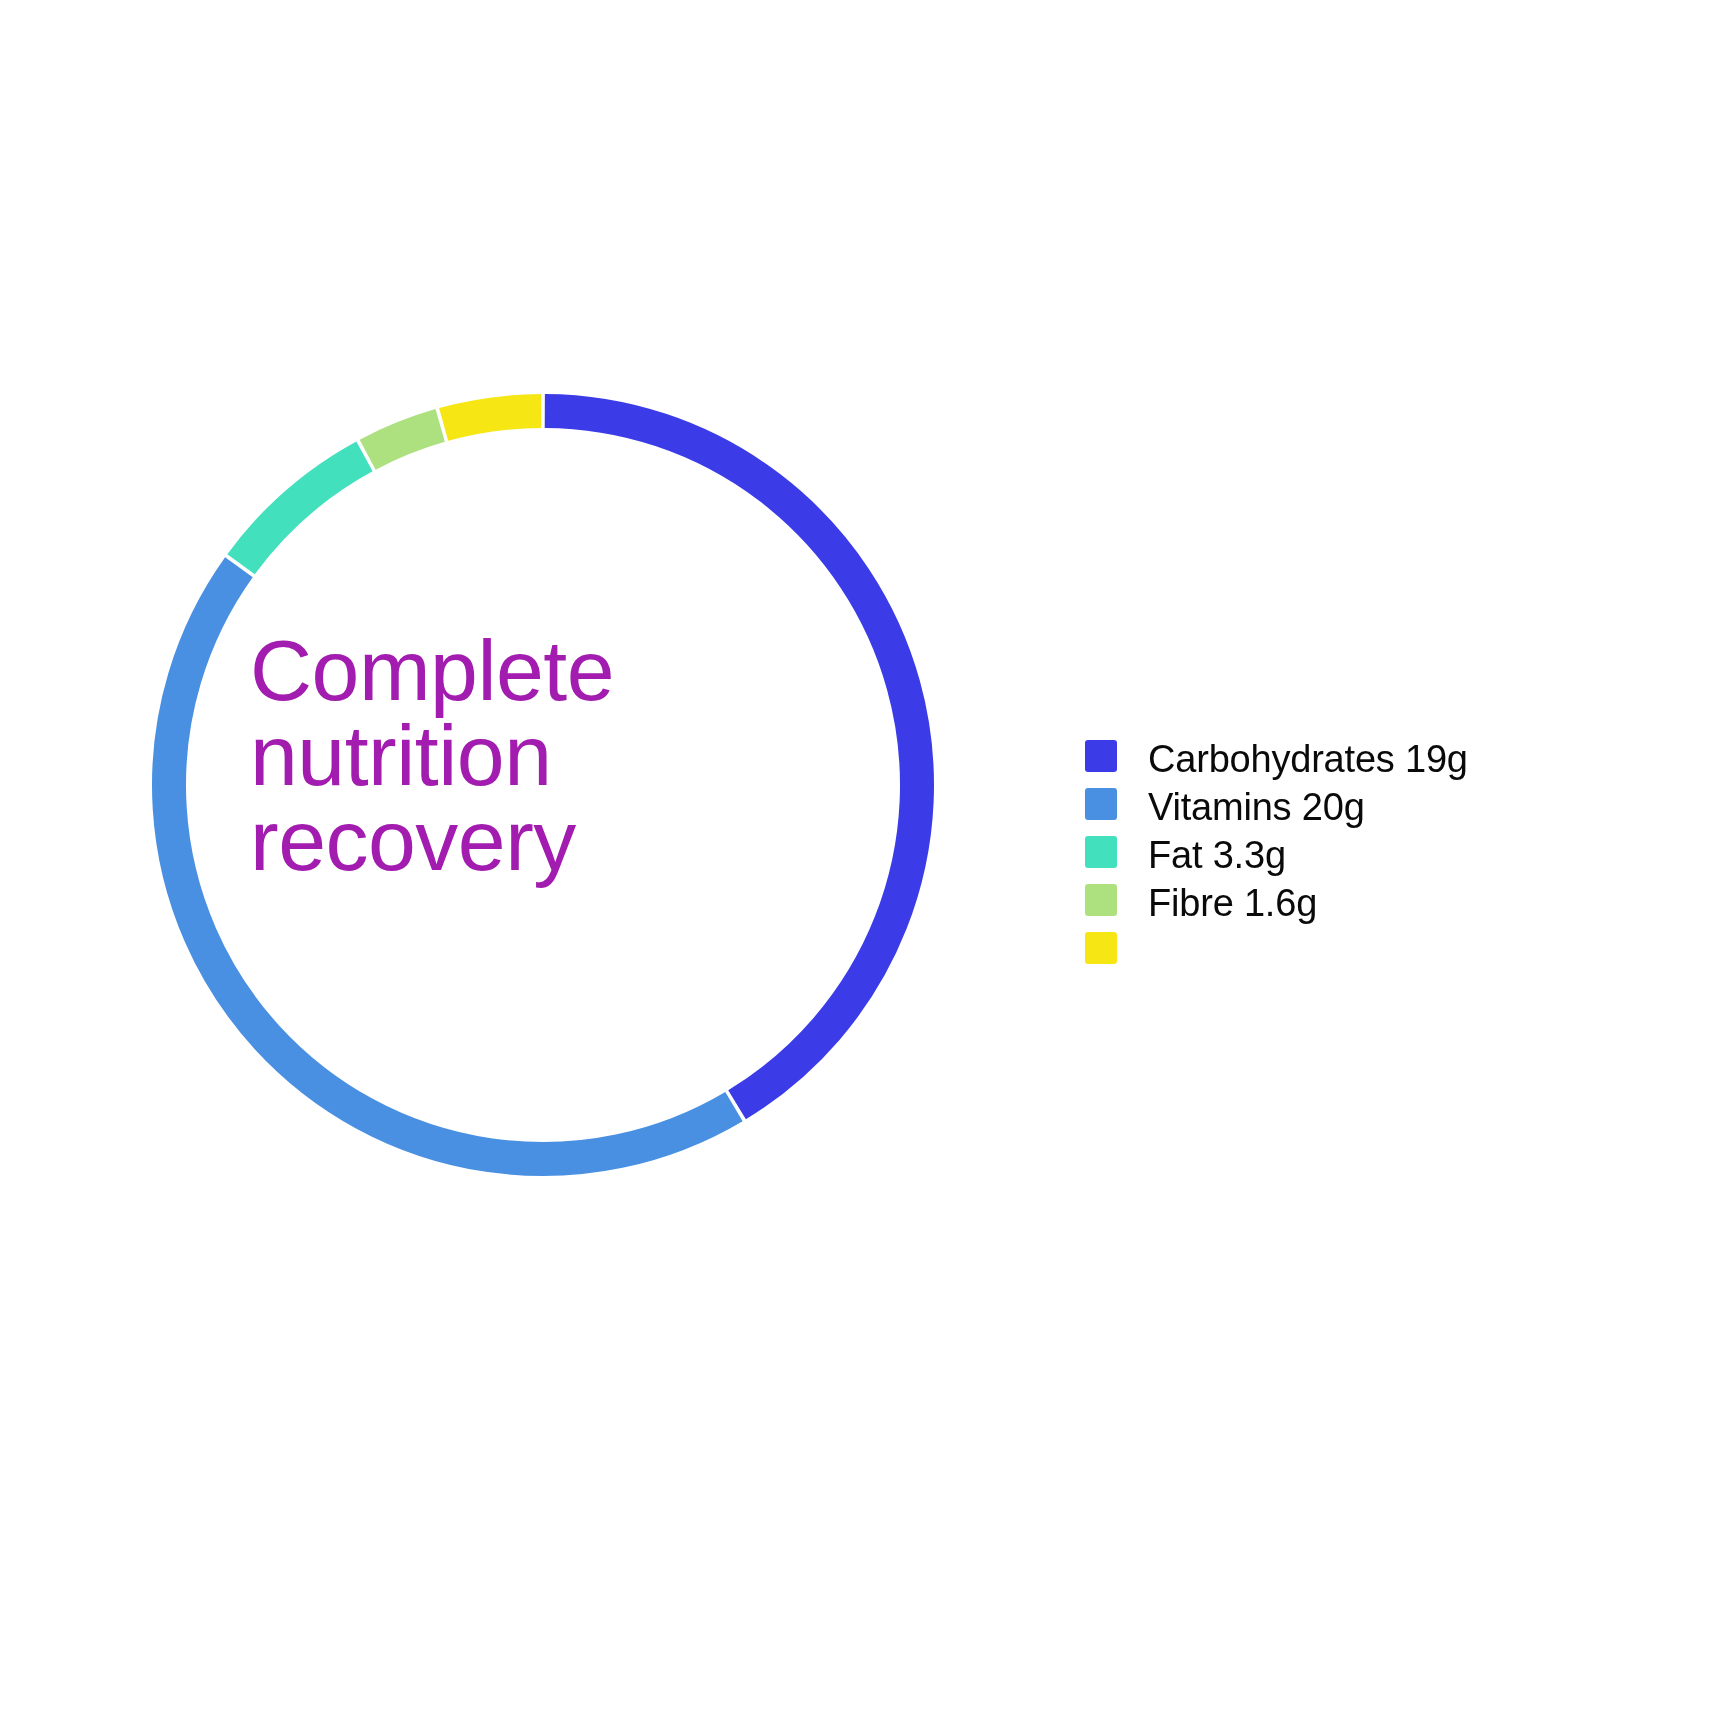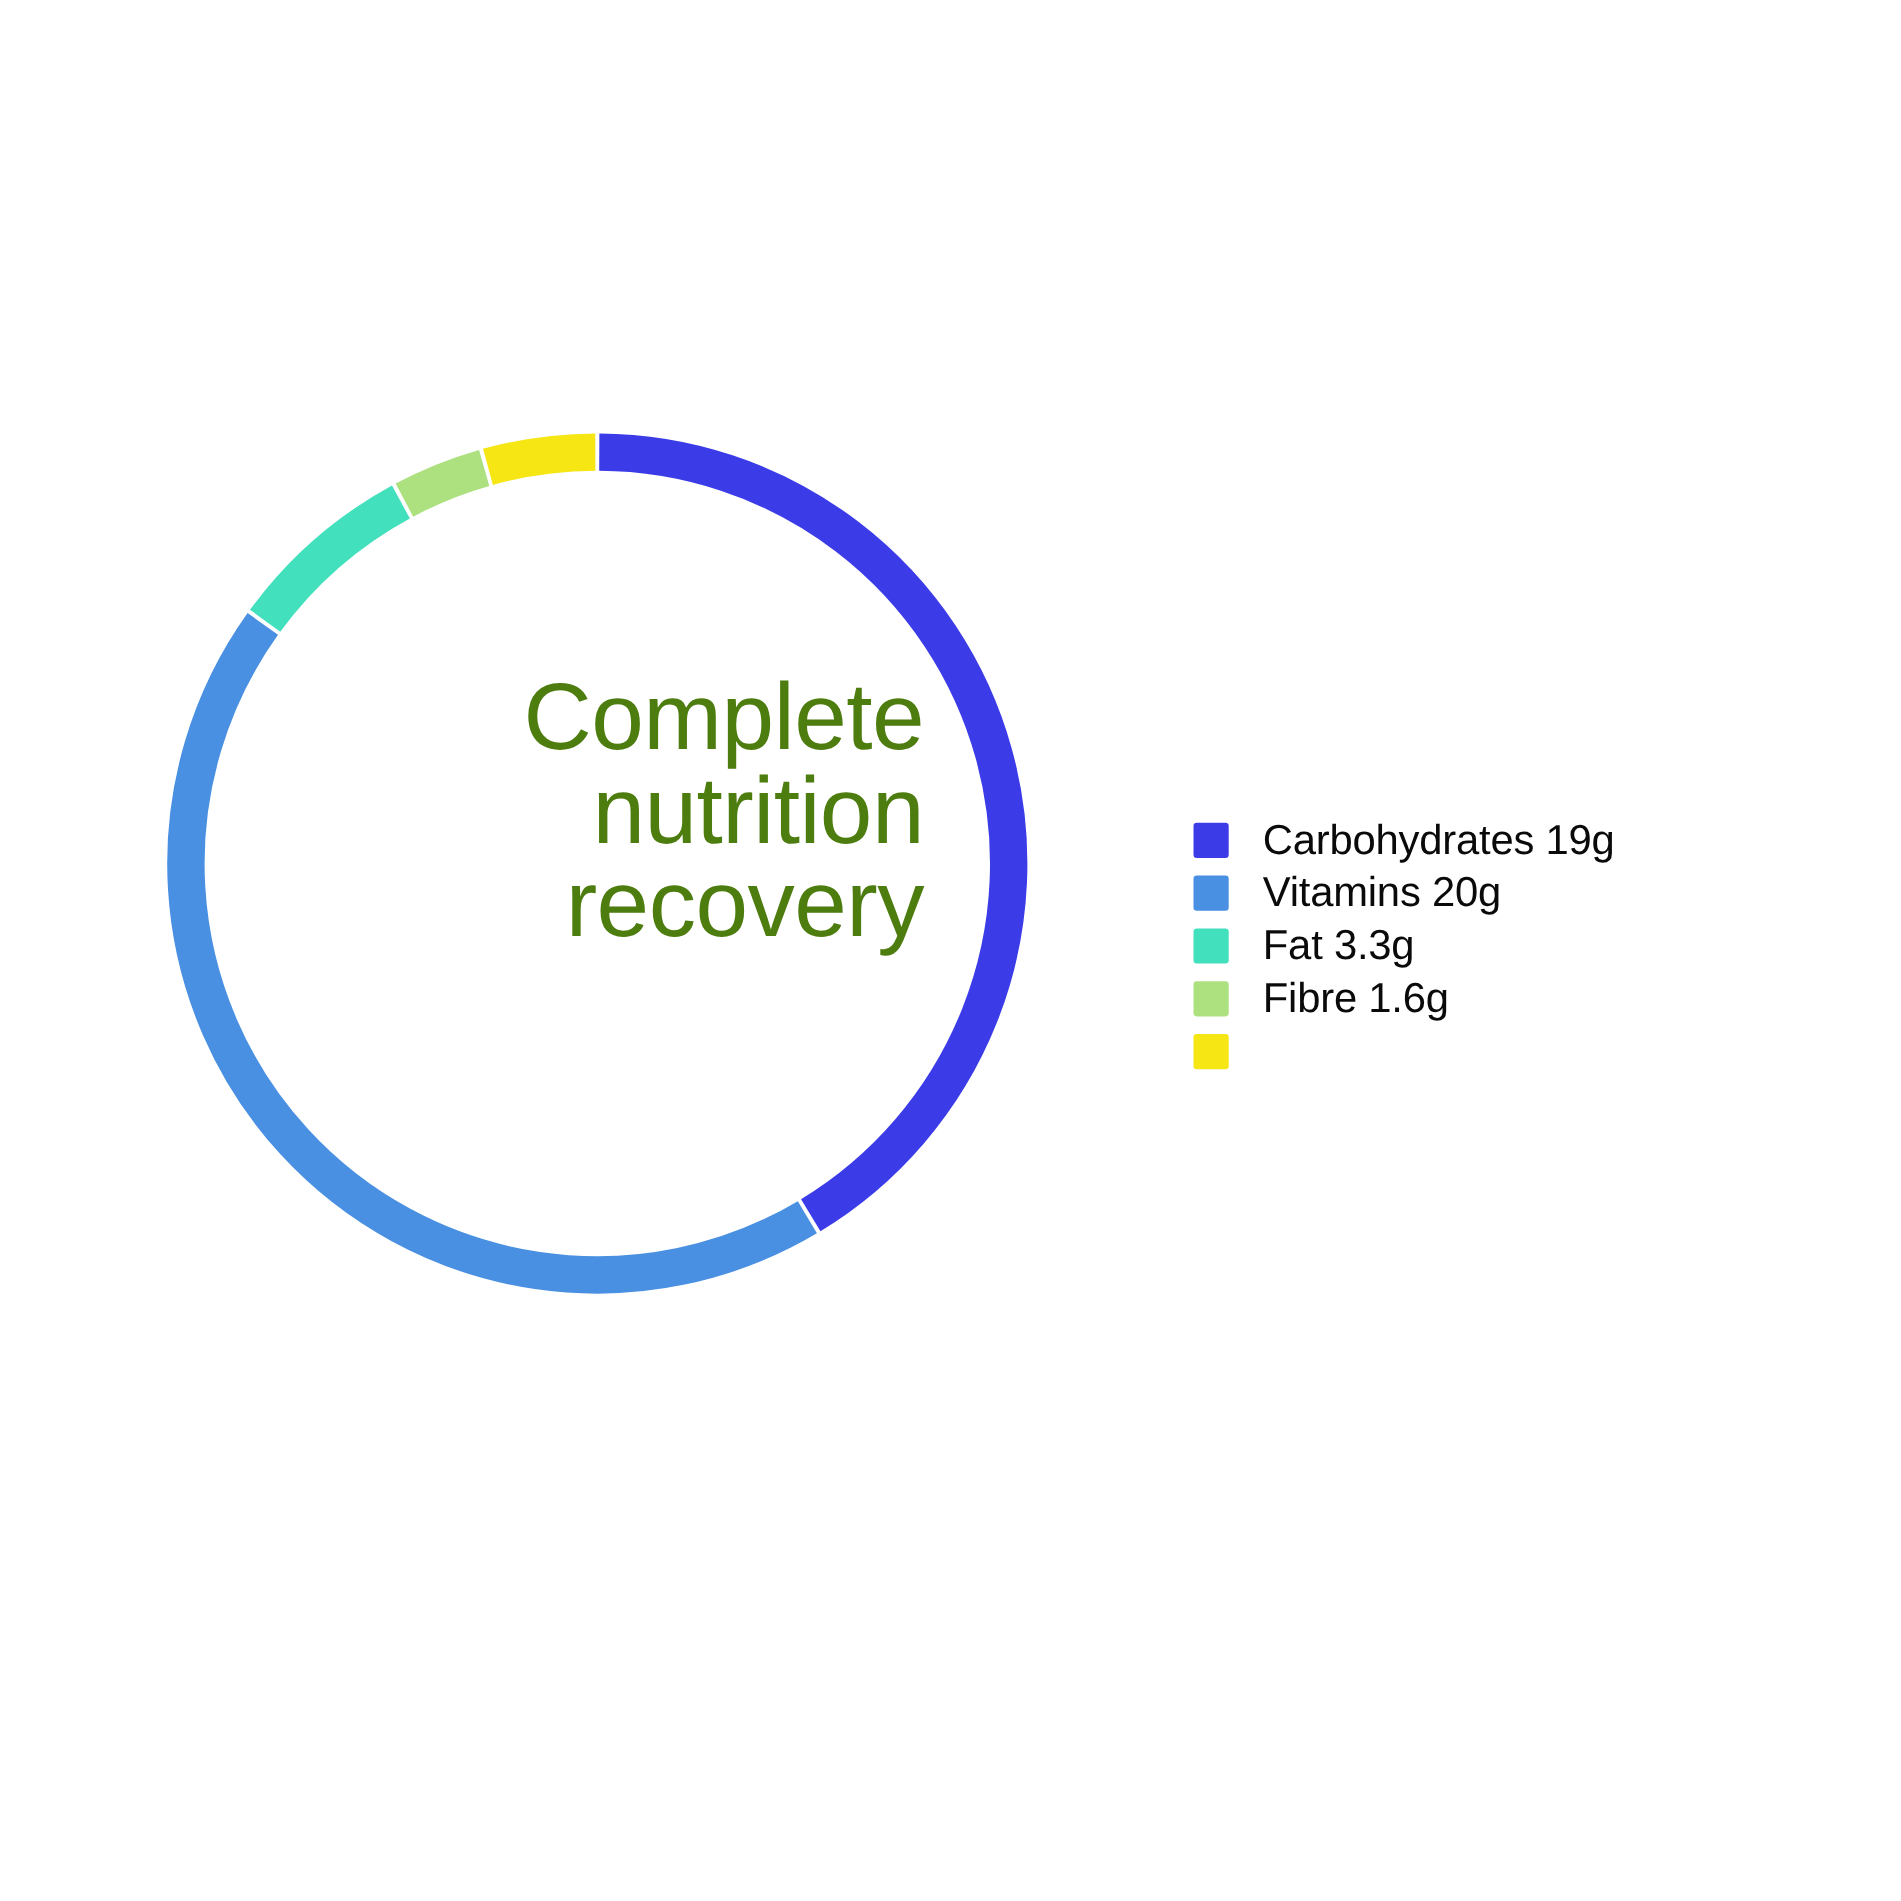--- a/index.html
+++ b/index.html
@@ -35,48 +35,48 @@
   #donut-svg {
     display: block;
     width: 790px;
     height: 790px;
   }
 
   
   #center-label {
     position: absolute;
     left: 250px;
-    top: 610px;
+    top: 628px;
     width: 590px;
-    text-align: right;
+    text-align: left;
     font-family: "Liberation Sans", sans-serif;
     font-size: 86px;
     line-height: 0.99;
     font-weight: 400;
     letter-spacing: -0.5px;
-    color: #4d7c0f;
+    color: #a21caf;
     pointer-events: none;
   }
   #center-label .cl-line {
     display: block;
     white-space: nowrap;
   }
 
   
   #legend {
     position: absolute;
     left: 1085px;
     top: 740px;
     display: flex;
     flex-direction: column;
     gap: 0px;
   }
   .legend-item {
     display: flex;
-    align-items: center;
+    align-items: flex-start;
     height: 48px;
   }
   .legend-swatch {
     width: 32px;
     height: 32px;
     border-radius: 3px;
     flex: 0 0 auto;
   }
   .legend-text {
     margin-left: 31px;

